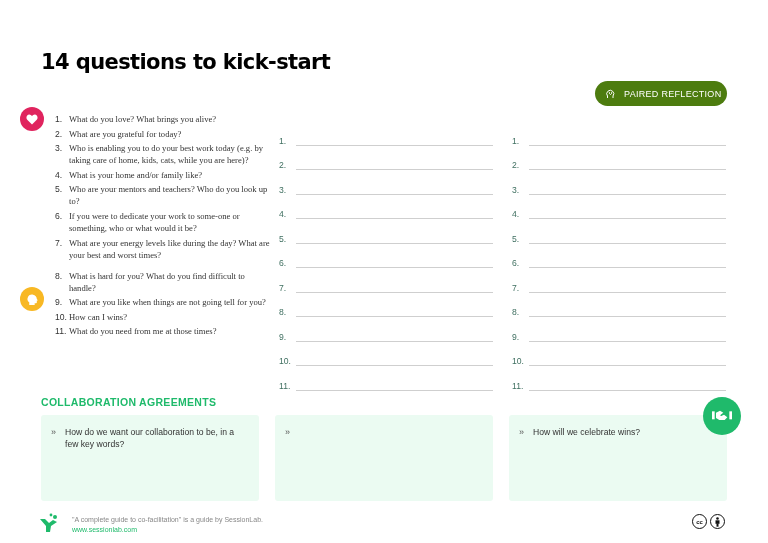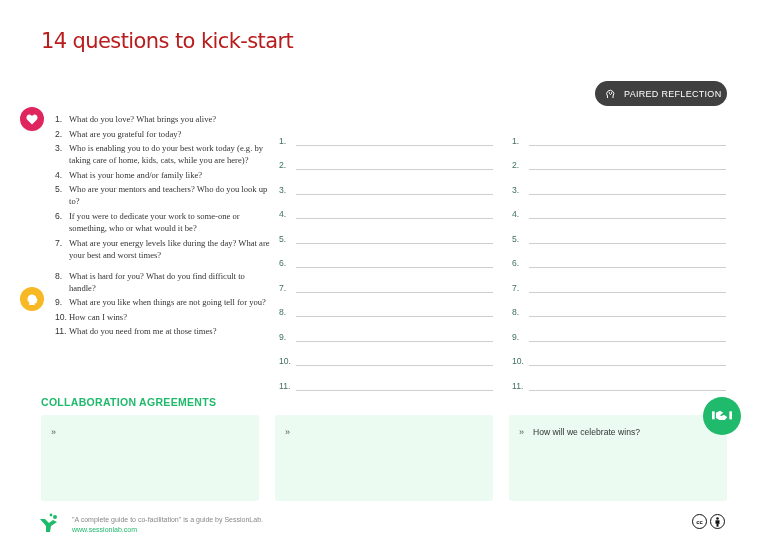--- a/index.html
+++ b/index.html
@@ -1,28 +1,28 @@
 <!DOCTYPE html>
 <html><head>
 <meta charset="utf-8">
 <style>
   * { box-sizing: border-box; margin: 0; padding: 0; }
   html, body { width: 768px; height: 543px; background: #ffffff; overflow: hidden; }
   body { position: relative; font-family: "Liberation Sans", sans-serif; color: #333; }
 
   .title {
-    position: absolute; left: 41px; top: 28px;
-    font-family: "DejaVu Sans", sans-serif; font-weight: normal;
-    font-size: 21px; line-height: 26px; color: #b91c1c; letter-spacing: -0.6px;
+    position: absolute; left: 41px; top: 49px;
+    font-family: "DejaVu Sans", sans-serif; font-weight: bold;
+    font-size: 21px; line-height: 26px; color: #000000; letter-spacing: -0.6px;
   }
   .title span { display: block; }
 
   .badge {
     position: absolute; left: 595px; top: 81px; width: 132px; height: 25px;
-    background: #404040; border-radius: 13px; color: #fff;
+    background: #4d7c0f; border-radius: 13px; color: #fff;
     display: flex; align-items: center; padding-left: 10px; gap: 7px;
     font-size: 9px; letter-spacing: 0.3px;
   }
   .badge svg { width: 12px; height: 12px; }
 
   .circle-icon {
     position: absolute; width: 24px; height: 24px; border-radius: 50%;
     display: flex; align-items: center; justify-content: center;
   }
   .heart { left: 20px; top: 107px; background: #e0245e; }
@@ -235,20 +235,21 @@
   <div class="line-row">
       <span class="n">11.</span>
       <span class="rule"></span>
     </div>
 </div>
 
 <div class="section-title">COLLABORATION AGREEMENTS</div>
 
 <div class="card a">
   <span class="arrow">»</span>
+  <span>How do we want our collaboration to be, in a few key words?</span>
 </div>
 <div class="card b">
   <span class="arrow">»</span>
 </div>
 <div class="card c">
   <span class="arrow">»</span>
   <span>How will we celebrate wins?</span>
 </div>
 
 <div class="shake">

